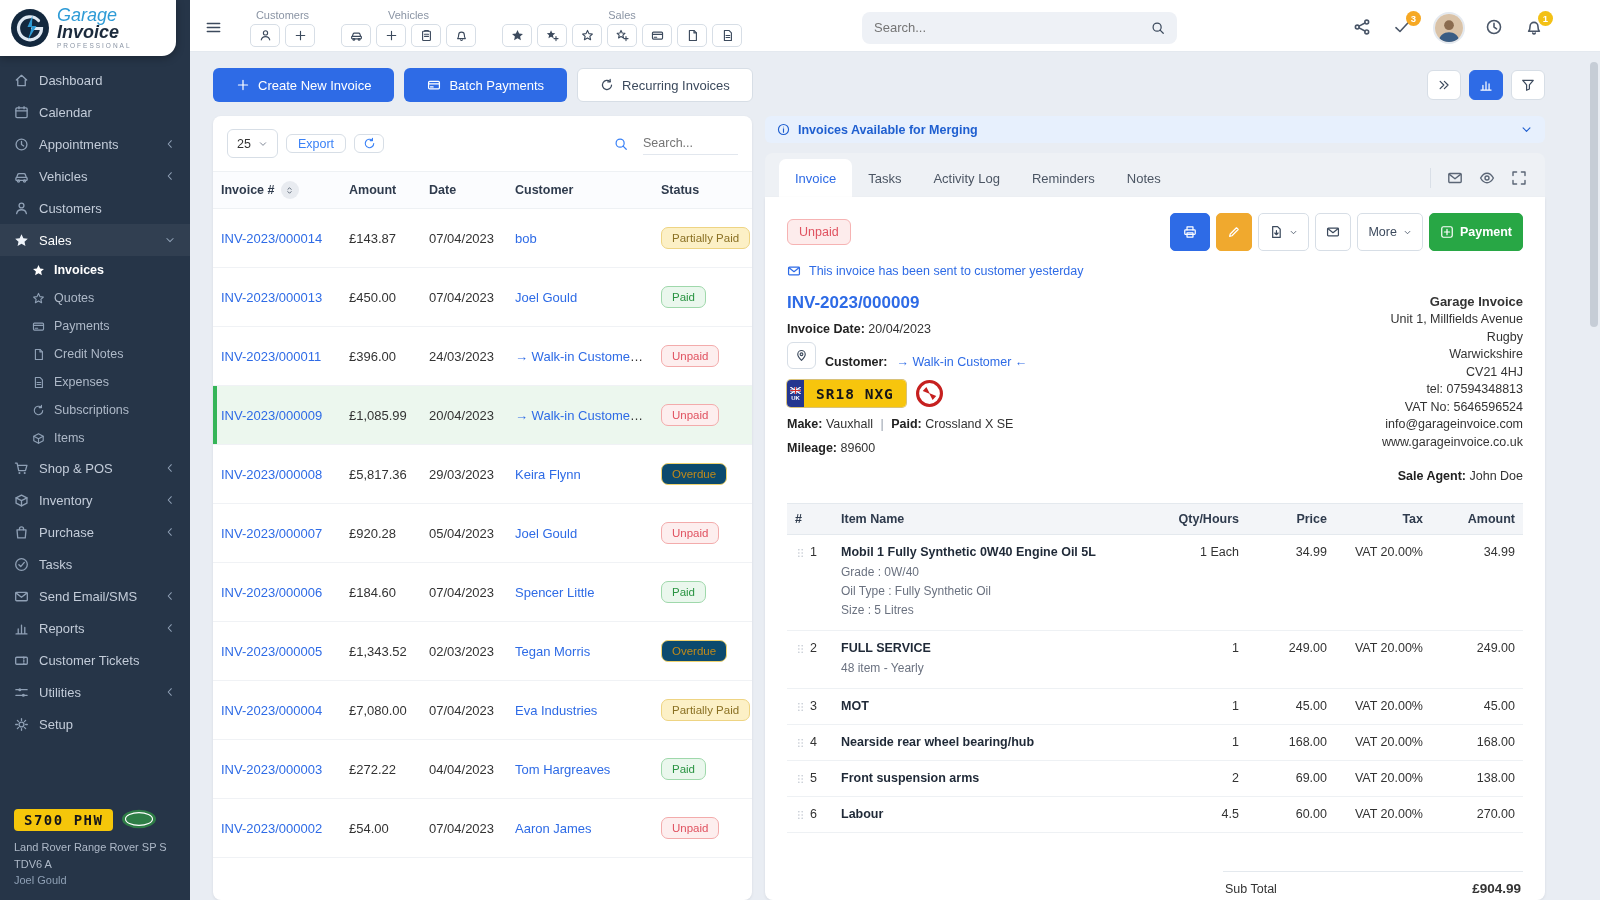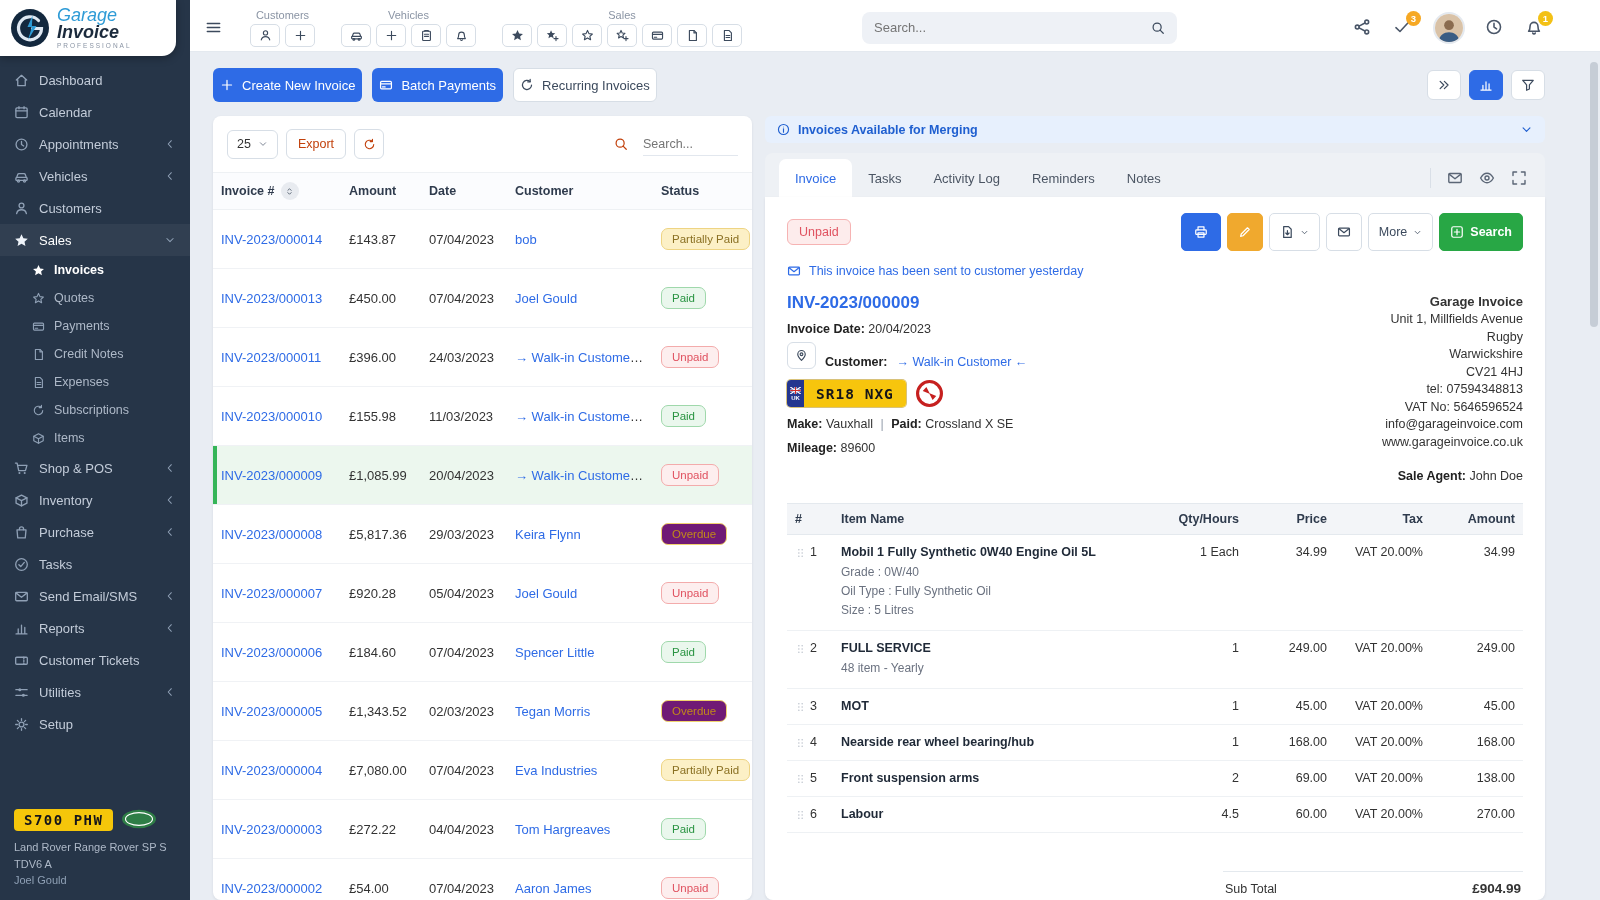--- a/index.html
+++ b/index.html
@@ -55,55 +55,55 @@
 .tr-icon{position:relative;border:none;background:none;color:#4a5668;width:20px;height:20px;display:flex}
 .tr-icon .ic-wrap{width:18px;height:18px}
 .cnt-badge{position:absolute;top:-7px;right:-8px;min-width:15px;height:15px;border-radius:8px;background:#f6a823;color:#fff;font-size:9.5px;font-weight:700;display:flex;align-items:center;justify-content:center;padding:0 3px}
 .cnt-badge.y{background:#f3c116}
 .avatar{width:32px;height:32px;border-radius:50%;overflow:hidden;border:2px solid #e4e9ef;flex:none;cursor:pointer}
 .avatar svg{width:100%;height:100%;display:block}
 
 
 .main{position:absolute;left:190px;top:52px;right:0;bottom:0;padding:16px 55px 0 23px}
 .actions-row{display:flex;gap:10px;margin-bottom:14px;align-items:center}
-.btn{height:34px;border-radius:6px;font-size:13px;display:inline-flex;align-items:center;gap:8px;padding:0 6px;border:1px solid transparent}
+.btn{height:34px;border-radius:6px;font-size:13px;display:inline-flex;align-items:center;gap:8px;padding:0 22px;border:1px solid transparent}
 .btn .ic-wrap{width:14px;height:14px}
 .btn-blue{background:var(--blue);color:#fff}
 .btn-white{background:#fff;color:#3c4a5d;border-color:#d7dee6}
 .right-actions{margin-left:auto;display:flex;gap:8px}
 .icon-btn{width:34px;height:30px;border-radius:6px;display:flex;align-items:center;justify-content:center;border:1px solid #d7dee6;background:#fff;color:#3c4a5d}
 .icon-btn.blue{background:var(--blue);border-color:var(--blue);color:#fff}
 .icon-btn .ic-wrap{width:14px;height:14px}
 
 .panels{display:flex;gap:13px;height:784px}
 .list-panel{width:539px;flex:none;background:#fff;border-radius:8px;box-shadow:0 1px 3px rgba(16,24,40,.08);overflow:hidden}
 .list-controls{display:flex;align-items:center;gap:8px;padding:13px 14px}
 .select-box{border:1px solid #d7dee6;border-radius:6px;height:29px;padding:0 9px;display:flex;align-items:center;gap:7px;font-size:12.5px;color:#333;background:#fff;cursor:pointer}
 .select-box .chev{margin:0;color:#6b7586;width:10px;height:10px}
-.sm-btn{border:1px solid #d7dee6;border-radius:6px;height:30px;padding:0 11px;background:#fff;color:#c2410c;font-size:12.5px;display:flex;align-items:center}
+.sm-btn{border:1px solid #d7dee6;border-radius:6px;height:19px;padding:0 11px;background:#fff;color:#3b82f6;font-size:12.5px;display:flex;align-items:center}
 .sq-btn{width:30px;justify-content:center;padding:0}
 .mini-search{margin-left:auto;display:flex;align-items:center;gap:7px}
 .mini-search .sq-btn{border:none}
 .mini-search input{border:none;border-bottom:1px solid #e2e7ee;outline:none;width:95px;font-size:12.5px;padding:4px 0;color:#333;background:transparent}
 
 table{border-collapse:collapse;width:100%;table-layout:fixed}
 .inv-table th{font-size:12.5px;color:#2f3b4d;font-weight:700;text-align:left;padding:9px 8px;border-top:1px solid #eef1f4;border-bottom:1px solid #eef1f4;background:#fbfcfe}
 .inv-table td{padding:0 8px;height:59px;border-bottom:1px solid #f0f2f5;font-size:13px;overflow:hidden;white-space:nowrap;text-overflow:ellipsis}
 .inv-table tbody tr{cursor:pointer}
 .inv-table tr.selected td{background:#ecf7ee}
 .inv-table tr.selected td:first-child{box-shadow:inset 4px 0 0 #35b558}
 .th-flex{display:flex;align-items:center;gap:6px}
 .sort-circle{width:18px;height:18px;border-radius:50%;background:#e8ebf0;display:inline-flex;align-items:center;justify-content:center;color:#5b6676;cursor:pointer}
 .sort-circle .ic-wrap{width:11px;height:11px}
 .link{color:var(--blue);cursor:pointer}
 .pill{display:inline-block;padding:4px 10px;border-radius:7px;font-size:11.5px;border:1px solid;white-space:nowrap}
 .pill.partial{background:#fcf0c6;border-color:#eed483;color:#8a7023}
 .pill.paid{background:#eaf7ed;border-color:#9fd8ab;color:#2a9442}
 .pill.unpaid{background:#fdeeee;border-color:#f3abab;color:#e05260}
-.pill.overdue{background:#701a75;border-color:#f0d36f;color:#c08a1a}
+.pill.overdue{background:#0c4a6e;border-color:#f0d36f;color:#c08a1a}
 
 
 .detail-panel{flex:1;min-width:0;display:flex;flex-direction:column}
 .merge-banner{background:#e7f0fd;border-radius:6px;height:27px;flex:none;display:flex;align-items:center;gap:8px;padding:0 12px;color:#1f5fd0;font-weight:700;font-size:12.5px;margin-bottom:10px;cursor:pointer}
 .merge-banner .ic-wrap{width:13px;height:13px}
 .tabs-bar{background:#eef1f5;border-radius:8px 8px 0 0;display:flex;align-items:flex-end;height:44px;padding:6px 14px 0;flex:none}
 .tab{height:38px;display:flex;align-items:center;padding:0 16px;font-size:13px;color:#4b5563;cursor:pointer;border-radius:7px 7px 0 0}
 .tab.active{background:#fff;color:var(--blue)}
 .tab-icons{margin-left:auto;display:flex;align-items:center;gap:16px;height:38px;color:#5b6676;padding-right:4px}
 .tab-icons .ic-wrap{width:16px;height:16px;cursor:pointer}
@@ -740,27 +740,20 @@
               <td>07/04/2023</td>
               <td><span class="link">Joel Gould</span></td>
               <td><span class="pill paid">Paid</span></td>
             </tr>
             <tr class="">
               <td><span class="link">INV-2023/000011</span></td>
               <td>£396.00</td>
               <td>24/03/2023</td>
               <td><span class="link">→ Walk-in Customer ←</span></td>
               <td><span class="pill unpaid">Unpaid</span></td>
-            </tr>
-            <tr class="">
-              <td><span class="link">INV-2023/000010</span></td>
-              <td>£155.98</td>
-              <td>11/03/2023</td>
-              <td><span class="link">→ Walk-in Customer ←</span></td>
-              <td><span class="pill paid">Paid</span></td>
             </tr>
             <tr class="selected">
               <td><span class="link">INV-2023/000009</span></td>
               <td>£1,085.99</td>
               <td>20/04/2023</td>
               <td><span class="link">→ Walk-in Customer ←</span></td>
               <td><span class="pill unpaid">Unpaid</span></td>
             </tr>
             <tr class="">
               <td><span class="link">INV-2023/000008</span></td>
@@ -909,21 +902,21 @@
                   </svg>
                 </span>
               </button>
             <button class="t-btn solid-green">
                 <span class="ic-wrap">
                   <svg viewBox="0 0 16 16" fill="none" stroke="currentColor" stroke-width="1.4" stroke-linecap="round" stroke-linejoin="round">
                     <rect x="2" y="2" width="12" height="12" rx="2"></rect>
                     <path d="M8 5 V11 M5 8 H11"></path>
                   </svg>
                 </span>
-                <span>Search</span>
+                <span>Payment</span>
               </button>
           </div>
         </div>
         <div class="sent-note">
           <span class="ic-wrap">
               <svg viewBox="0 0 16 16" fill="none" stroke="currentColor" stroke-width="1.4" stroke-linecap="round" stroke-linejoin="round">
                 <rect x="1.8" y="3.5" width="12.4" height="9" rx="1"></rect>
                 <path d="M2.4 4.4 L8 8.8 L13.6 4.4"></path>
               </svg>
             </span>

